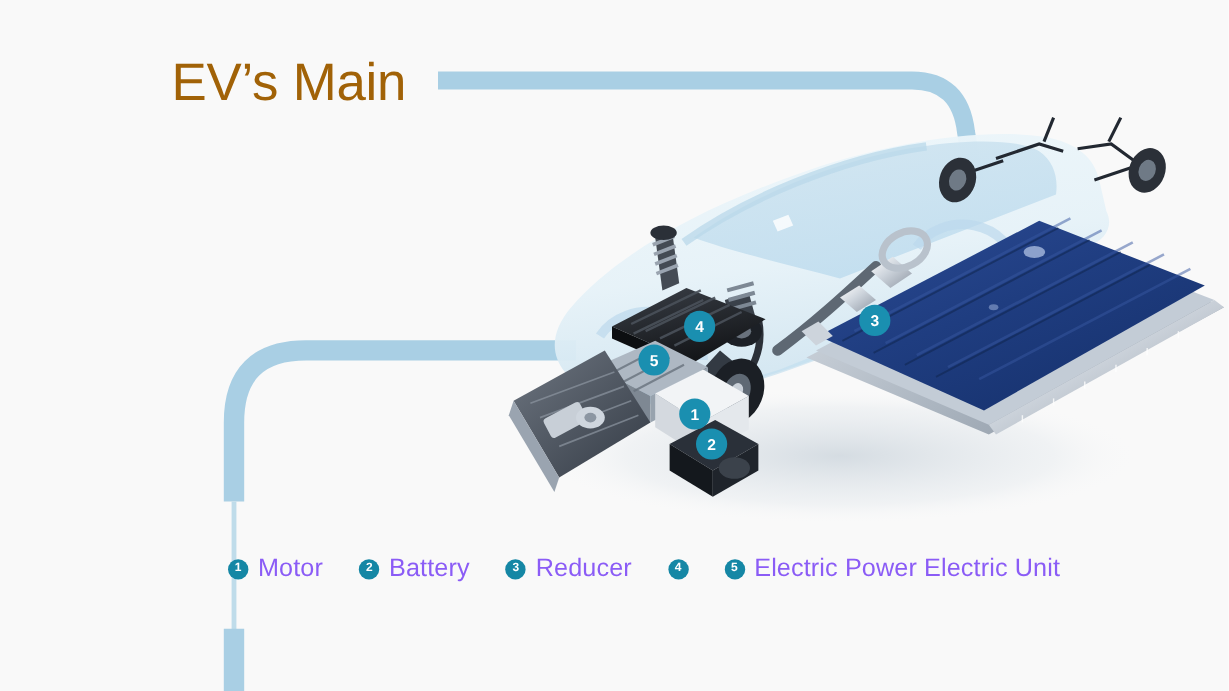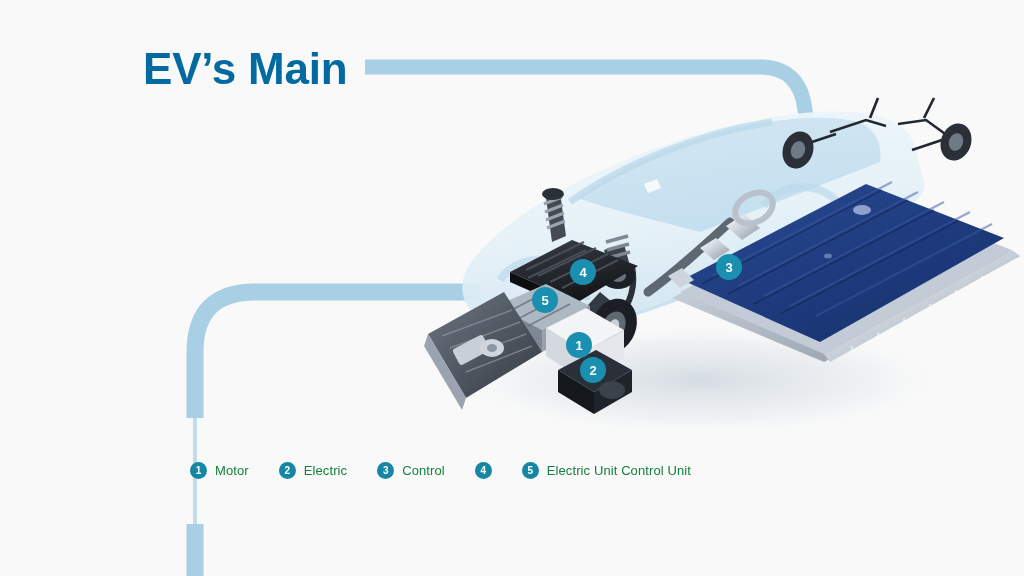--- a/index.html
+++ b/index.html
@@ -26,24 +26,24 @@
   }
 
   
   .title-block {
     position: absolute;
     left: 143px;
     top: 40px;
     width: 360px;
   }
   .title-line {
-    color: #0369a1;
+    color: #a16207;
     font-size: 44px;
     line-height: 1.32;
-    font-weight: 700;
+    font-weight: 400;
     letter-spacing: -0.2px;
     white-space: nowrap;
   }
 
   
   .car-wrap {
     position: absolute;
     left: 400px;
     top: 80px;
     width: 624px;
@@ -91,22 +91,22 @@
     color: #ffffff;
     font-size: 10px;
     font-weight: 700;
     display: flex;
     align-items: center;
     justify-content: center;
     line-height: 1;
     flex: none;
   }
   .legend-label {
-    color: #15803d;
-    font-size: 13px;
+    color: #8b5cf6;
+    font-size: 21px;
     font-weight: 400;
     letter-spacing: 0.1px;
   }
 </style>
 </head>
 <body>
 
 <div id="stage">
 
   <svg class="deco-svg" viewBox="0 0 1024 576">
@@ -342,28 +342,28 @@
     <div class="callout" style="left:132px; top:207px;">5</div>
   </div>
 
   <div class="legend">
     <div class="legend-item">
       <span class="legend-badge">1</span>
       <span class="legend-label">Motor</span>
     </div>
     <div class="legend-item">
       <span class="legend-badge">2</span>
-      <span class="legend-label">Electric</span>
+      <span class="legend-label">Battery</span>
     </div>
     <div class="legend-item">
       <span class="legend-badge">3</span>
-      <span class="legend-label">Control</span>
+      <span class="legend-label">Reducer</span>
     </div>
     <div class="legend-item">
       <span class="legend-badge">4</span>
     </div>
     <div class="legend-item">
       <span class="legend-badge">5</span>
-      <span class="legend-label">Electric Unit Control Unit</span>
+      <span class="legend-label">Electric Power Electric Unit</span>
     </div>
   </div>
 
 </div>
 
 </body></html>

